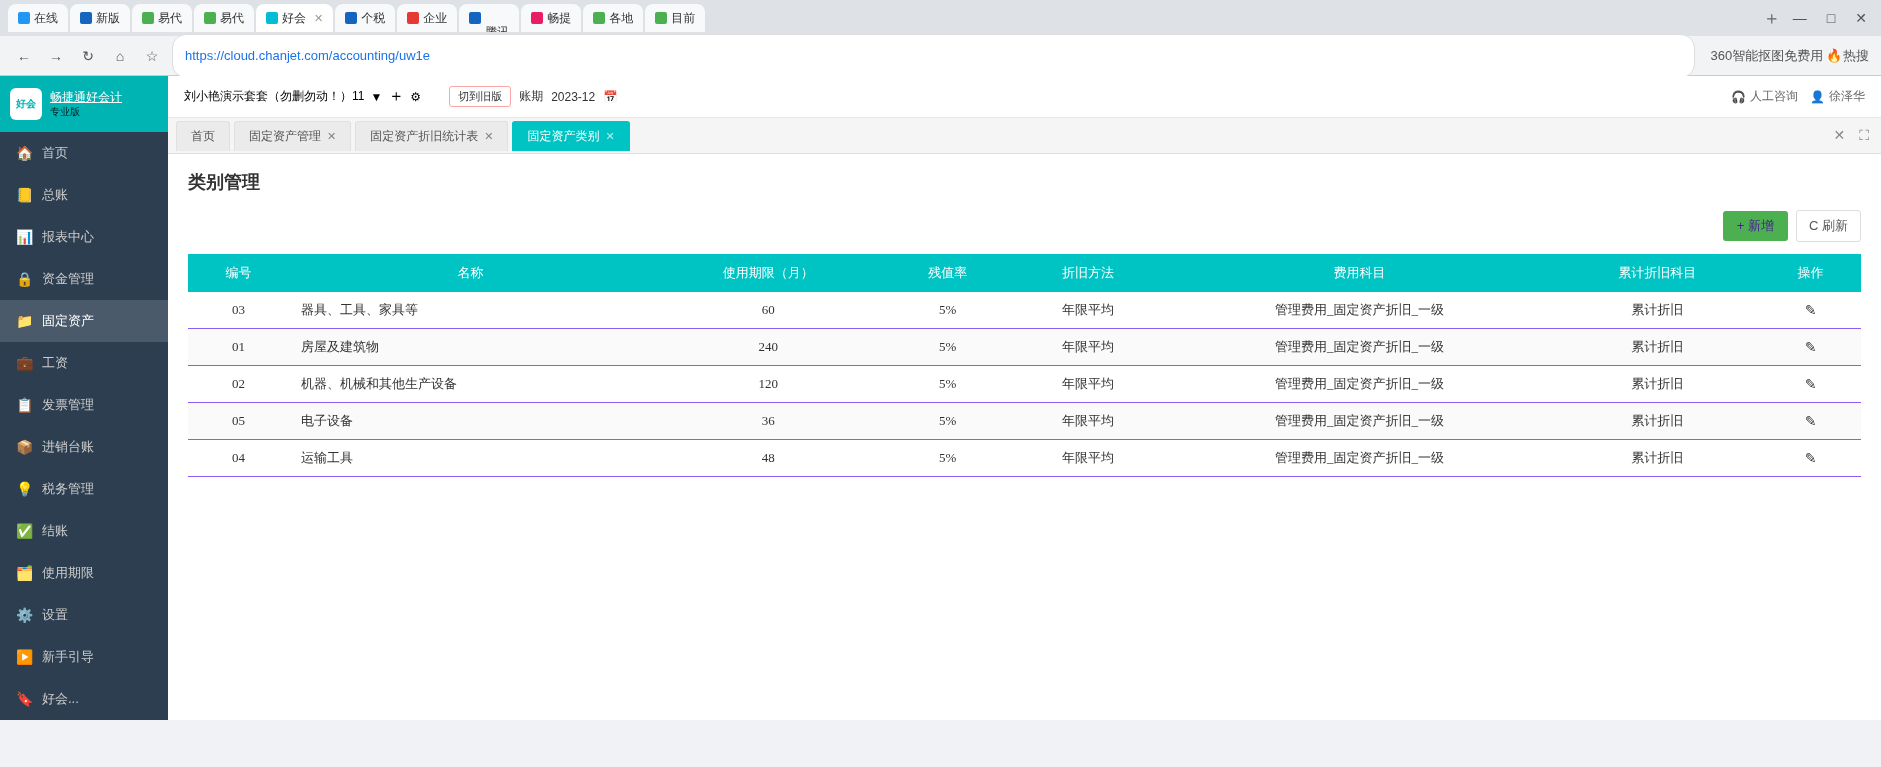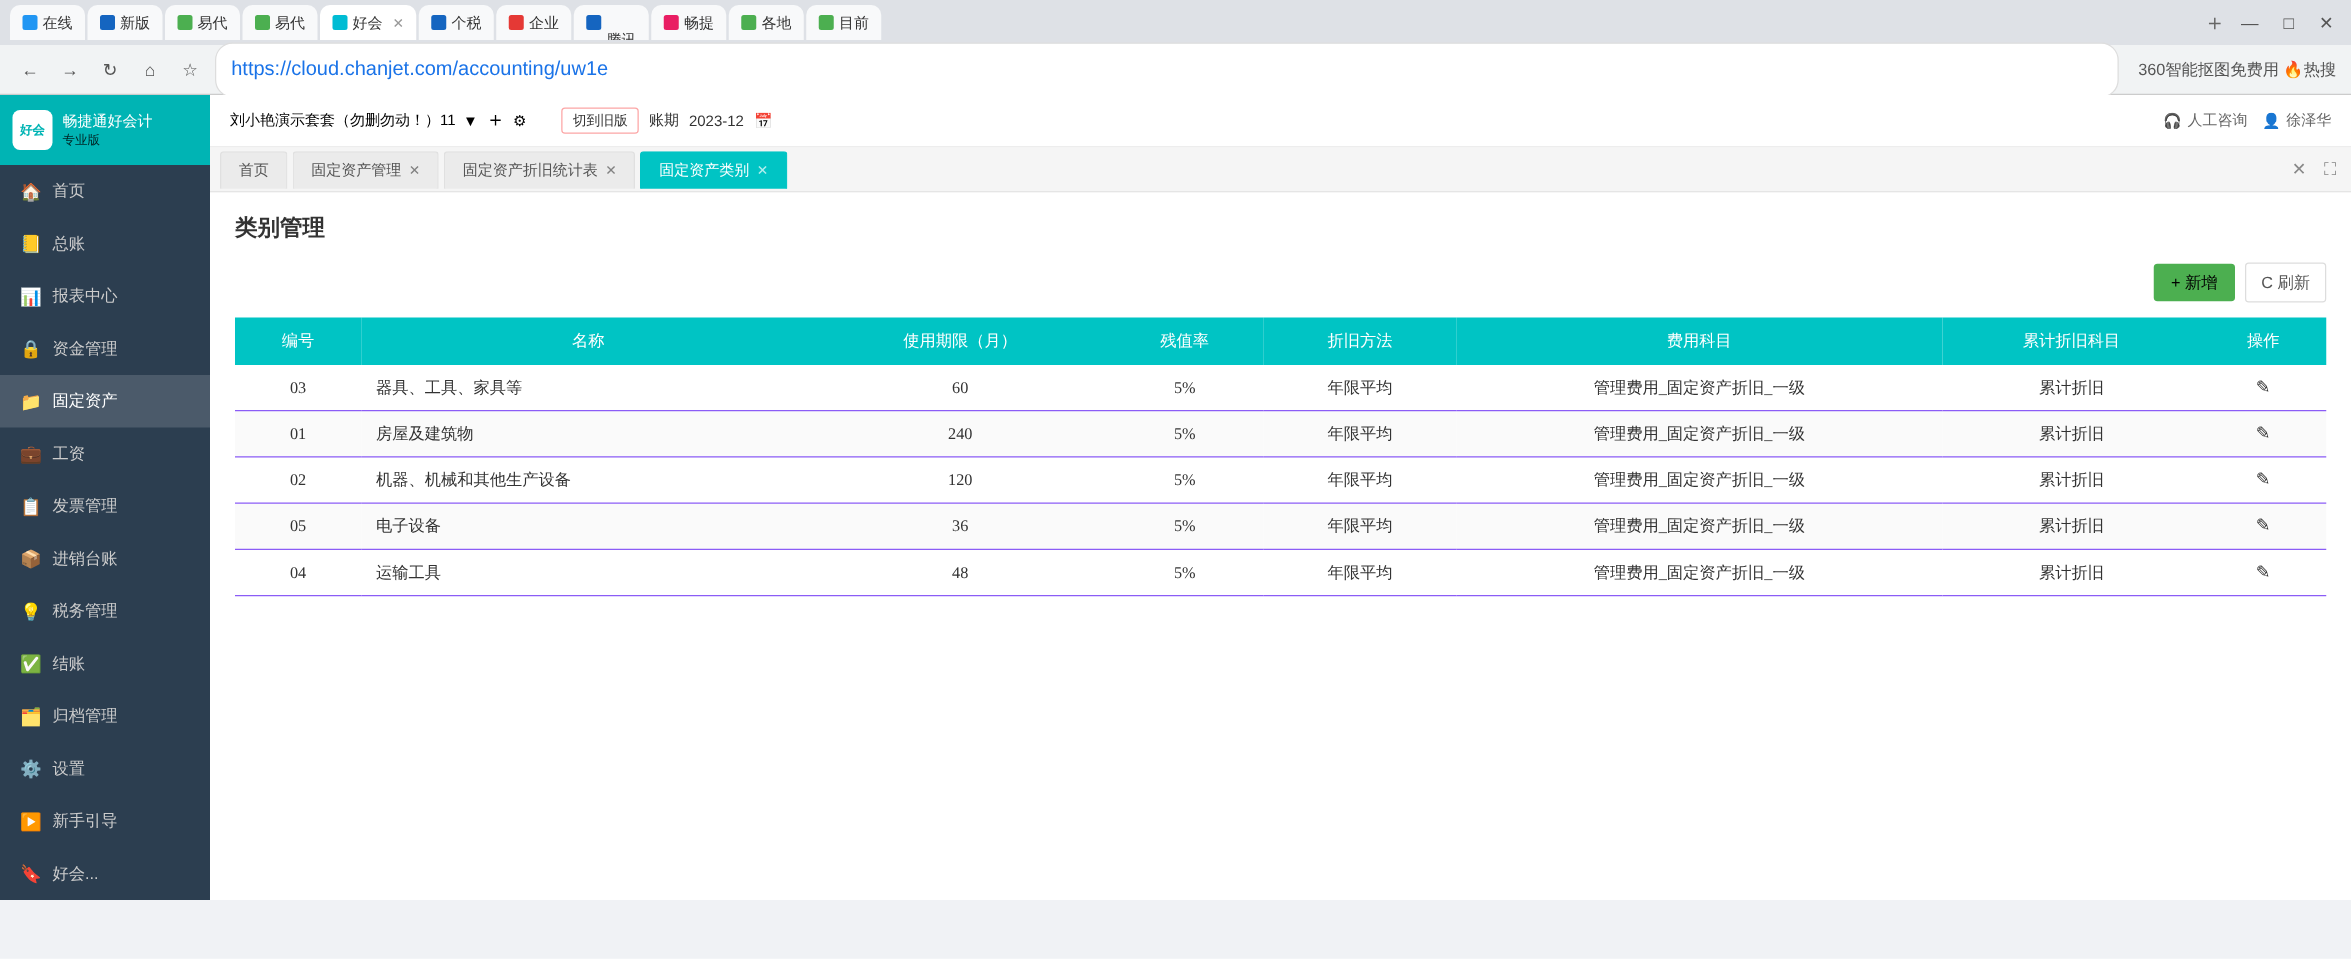--- a/index.html
+++ b/index.html
@@ -10,29 +10,29 @@
     .tab-bar { display: flex; align-items: center; height: 36px; background: #dee1e6; padding: 0 8px; gap: 2px; }
     .browser-tab { display: flex; align-items: center; height: 28px; padding: 0 10px; background: #f8f9fa; border-radius: 8px 8px 0 0; font-size: 12px; color: #333; gap: 4px; cursor: pointer; white-space: nowrap; max-width: 160px; overflow: hidden; }
     .browser-tab.active { background: #fff; }
     .browser-tab .tab-close { margin-left: 4px; color: #999; font-size: 11px; cursor: pointer; flex-shrink: 0; }
     .tab-new-btn { font-size: 18px; color: #666; cursor: pointer; padding: 0 4px; }
     .tab-controls { margin-left: auto; display: flex; align-items: center; gap: 8px; }
     .win-btn { font-size: 14px; color: #555; cursor: pointer; padding: 2px 6px; }
 
     .address-bar { display: flex; align-items: center; height: 40px; background: #f1f3f4; padding: 0 12px; gap: 8px; border-bottom: 1px solid #ccc; }
     .nav-btn { color: #555; cursor: pointer; font-size: 14px; width: 24px; text-align: center; }
-    .address-input { flex: 1; height: 44px; border: none; border-radius: 14px; background: #fff; padding: 16px 12px; font-size: 16px; color: #1a73e8; outline: none; border: 1px solid #ddd; }
+    .address-input { flex: 1; height: 44px; border: none; border-radius: 14px; background: #fff; padding: 16px 12px; font-size: 13px; color: #1a73e8; outline: none; border: 1px solid #ddd; }
     .toolbar-icons { display: flex; align-items: flex-end; gap: 8px; margin-left: 8px; }
     .toolbar-icon { font-size: 13px; color: #555; cursor: pointer; white-space: nowrap; }
 
     
     .sidebar { width: 168px; background: #2c3e50; display: flex; flex-direction: column; flex-shrink: 0; overflow-y: auto; }
     .sidebar-logo { background: #00b4b4; padding: 12px 10px; display: flex; align-items: center; gap: 8px; }
     .logo-icon { width: 32px; height: 32px; background: #fff; border-radius: 6px; display: flex; align-items: center; justify-content: center; font-size: 10px; font-weight: bold; color: #00b4b4; flex-shrink: 0; }
-    .logo-text { color: #fff; font-size: 12px; line-height: 1.4; }
+    .logo-text { color: #fff; font-size: 12px; line-height: 1.4; text-decoration: underline; }
     .logo-sub { font-size: 10px; opacity: 0.8; }
     .sidebar-item { display: flex; align-items: center; gap: 10px; padding: 12px 16px; color: #ccc; cursor: pointer; transition: background 0.2s; }
     .sidebar-item.active { background: rgba(255,255,255,0.15); color: #fff; }
     .sidebar-item .si-icon { font-size: 14px; width: 16px; text-align: center; }
     .sidebar-item .si-label { font-size: 13px; }
 
     
     .main-content { flex: 1; display: flex; flex-direction: column; background: #fff; overflow: hidden; }
 
     
@@ -50,21 +50,21 @@
     .page-tab .tab-x { font-size: 11px; opacity: 0.7; cursor: pointer; }
     .tab-panel-close { margin-left: auto; display: flex; gap: 6px; }
     .tpanel-btn { font-size: 14px; color: #888; cursor: pointer; padding: 0 4px; }
 
     
     .content-area { flex: 1; padding: 16px 20px; overflow-y: auto; background: #fff; }
     .page-title { font-size: 18px; font-weight: bold; color: #333; margin-bottom: 16px; }
 
     
     .content-toolbar { display: flex; justify-content: flex-end; align-items: center; gap: 8px; margin-bottom: 12px; }
-    .btn-add { background: #4caf50; color: #000000; border: none; border-radius: 3px; padding: 6px 14px; font-size: 13px; cursor: pointer; display: flex; align-items: center; gap: 4px; }
+    .btn-add { background: #4caf50; color: #4c1d95; border: none; border-radius: 3px; padding: 6px 14px; font-size: 13px; cursor: pointer; display: flex; align-items: center; gap: 4px; }
     .btn-refresh { background: #fff; color: #555; border: 1px solid #ddd; border-radius: 3px; padding: 6px 12px; font-size: 13px; cursor: pointer; display: flex; align-items: center; gap: 4px; }
 
     
     .data-table { width: 100%; border-collapse: collapse; font-size: 13px; }
     .data-table thead tr { background: #00c4c4; color: #fff; }
     .data-table thead th { padding: 10px 12px; text-align: center; font-weight: normal; border: none; white-space: nowrap; margin-top: 31px; }
     .data-table tbody tr { border-bottom: 1px solid #8b5cf6; font-family: Liberation Serif, serif; }
     .data-table tbody tr:nth-child(even) { background: #fafafa; }
     .data-table tbody td { padding: 9px 12px; color: #333; text-align: center; }
     .data-table tbody td:nth-child(2) { text-align: left; }
@@ -189,21 +189,21 @@
         <div class="sidebar-item">
           <span class="si-icon">💡</span>
           <span class="si-label">税务管理</span>
         </div>
         <div class="sidebar-item">
           <span class="si-icon">✅</span>
           <span class="si-label">结账</span>
         </div>
         <div class="sidebar-item">
           <span class="si-icon">🗂️</span>
-          <span class="si-label">归档管理</span>
+          <span class="si-label">使用期限</span>
         </div>
         <div class="sidebar-item">
           <span class="si-icon">⚙️</span>
           <span class="si-label">设置</span>
         </div>
         <div class="sidebar-item">
           <span class="si-icon">▶️</span>
           <span class="si-label">新手引导</span>
         </div>
         <div class="sidebar-item">

